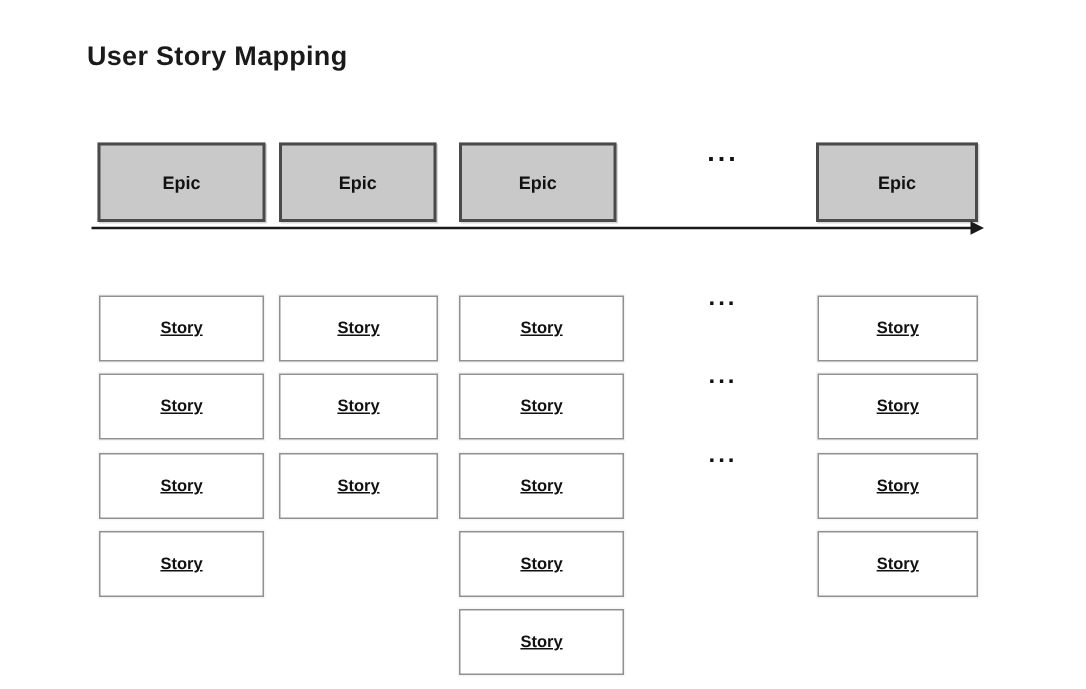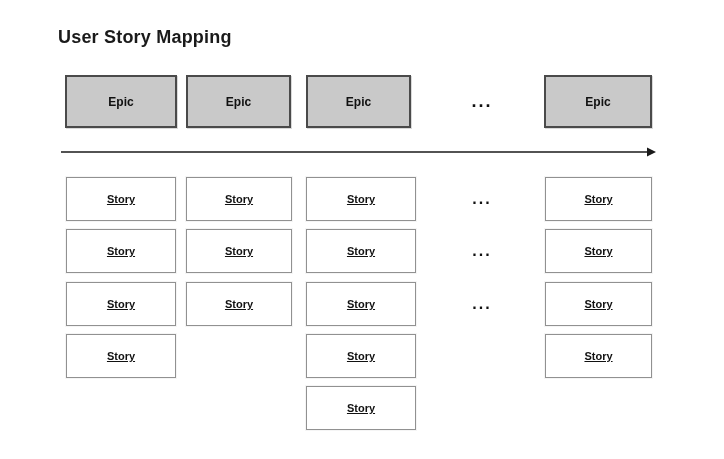--- a/index.html
+++ b/index.html
@@ -25,20 +25,21 @@
     letter-spacing: 0.2px;
   }
   .card {
     position: absolute;
     display: flex;
     align-items: center;
     justify-content: center;
     box-sizing: border-box;
     font-weight: 700;
     color: #111111;
+    margin-top: 20px;
   }
   .epic-card {
     top: 75px;
     height: 53px;
     background: #c9c9c9;
     border: 2px solid #4a4a4a;
     font-size: 12px;
     box-shadow: 1px 1px 0 rgba(0,0,0,0.15);
   }
   .story-card {

